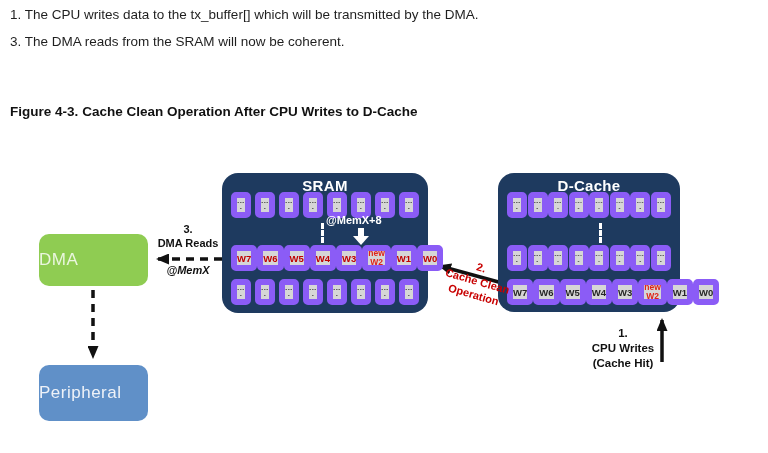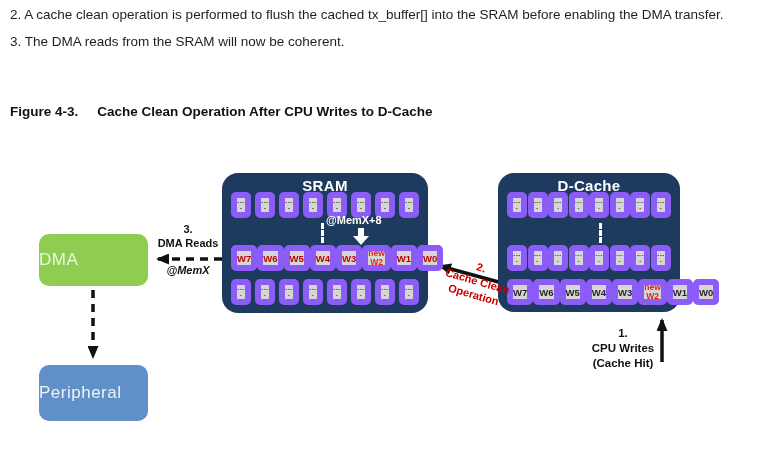--- a/index.html
+++ b/index.html
@@ -5,21 +5,21 @@
   * { margin:0; padding:0; box-sizing:border-box; }
   html,body { width:768px; height:453px; background:#ffffff; overflow:hidden;
               font-family:"Liberation Sans", sans-serif; }
   .page { position:relative; width:768px; height:453px; }
 
   
   .doc { position:absolute; left:10px; top:4px; width:750px; color:#1f1f1f;
          font-size:13.5px; line-height:21px; }
   .doc p { margin-bottom:6px; }
   .caption { position:absolute; left:10px; top:104px; font-size:13.5px; font-weight:bold; color:#111; }
-  .caption .cap-title { margin-left:19px; }
+  .caption .cap-title { margin-left:4px; }
 
   
   .diagram { position:absolute; left:0; top:130px; width:768px; height:323px; }
 
   
   .mem-block { position:absolute; width:206px; height:140px; background:#1e3a5f;
                border-radius:16px; }
   .mem-title { text-align:center; color:#ffffff; font-weight:bold; font-size:15px;
                padding-top:4px; letter-spacing:0.3px; }
   .cell-row { position:absolute; left:9px; right:9px; display:flex; justify-content:space-between; }
@@ -59,21 +59,21 @@
   .ann-clean     { left:430px; top:130px; width:95px; color:#c80000; transform:rotate(16deg); }
 
   .overlay { position:absolute; left:0; top:0; pointer-events:none; }
 </style>
 </head>
 <body>
 
 <div class="page">
 
   <div class="doc">
-    <p>2. A cache clean operation is performed to flush the cached tx_buffer[] into the SRAM before enabling the DMA transfer.</p>
+    <p>1. The CPU writes data to the tx_buffer[] which will be transmitted by the DMA.</p>
     <p>3. The DMA reads from the SRAM will now be coherent.</p>
   </div>
   <div class="caption">
     <span>Figure 4-3.</span><span class="cap-title">Cache Clean Operation After CPU Writes to D-Cache</span>
   </div>
 
   <div class="diagram">
 
     <svg class="overlay" width="768" height="323">
       <defs>

